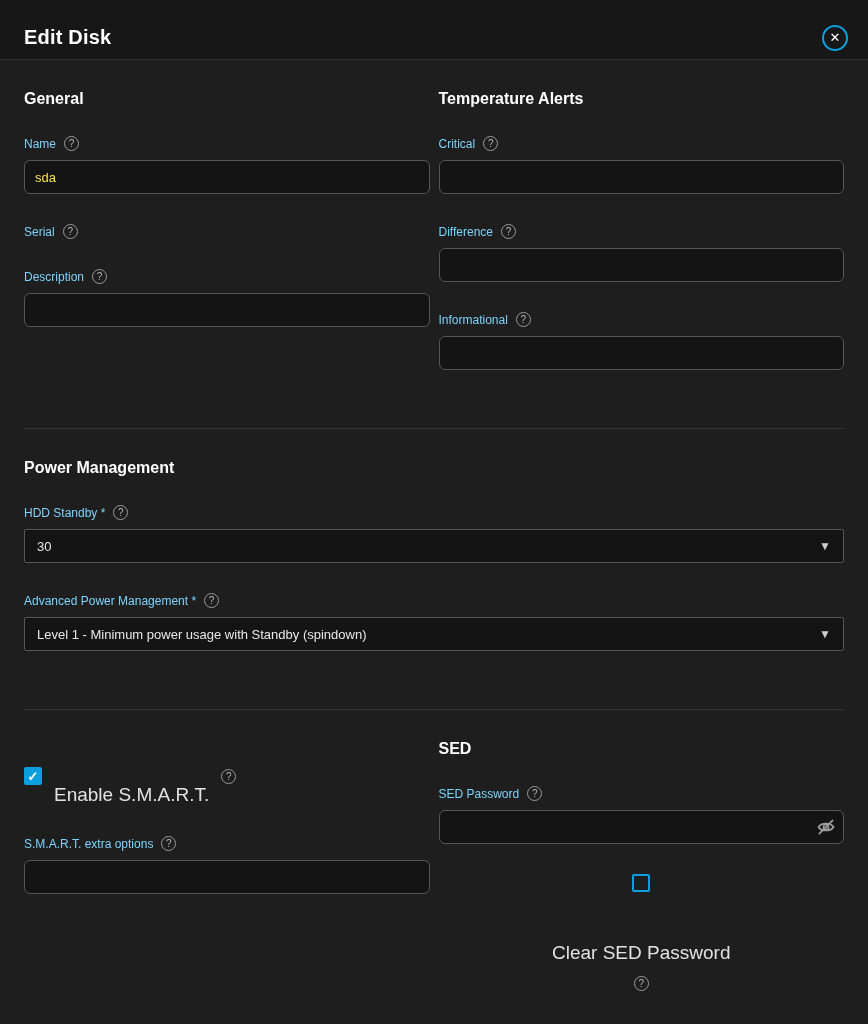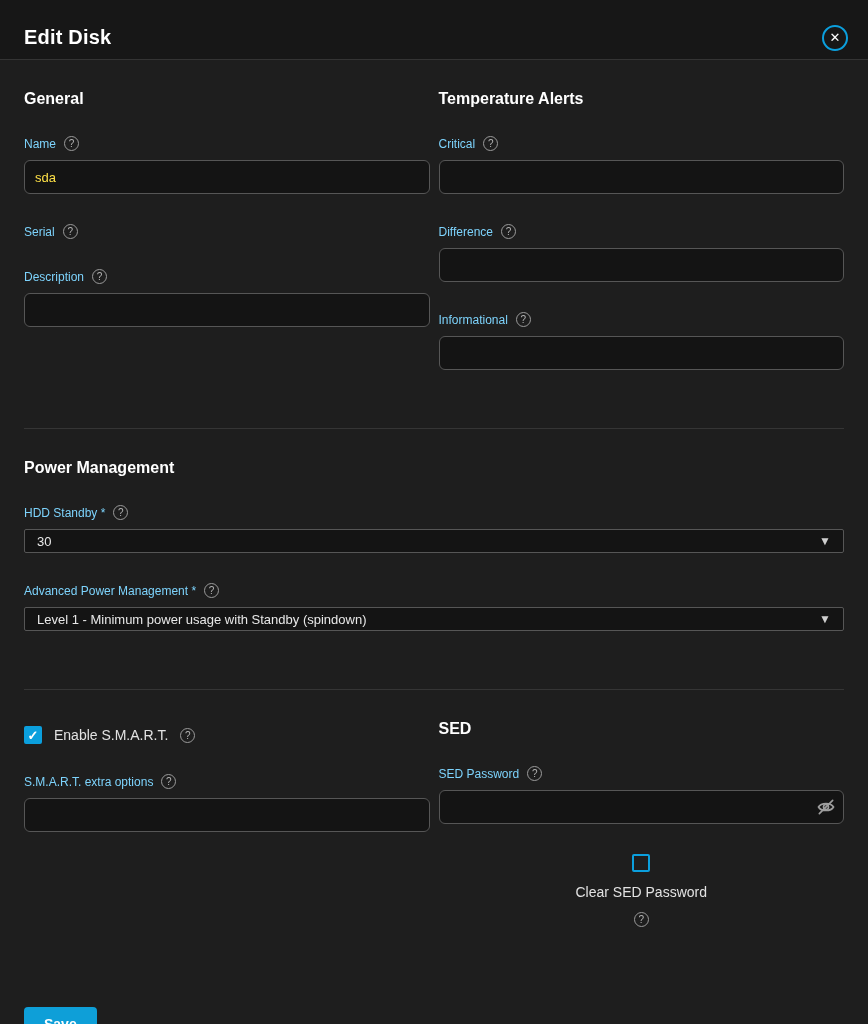--- a/index.html
+++ b/index.html
@@ -86,21 +86,21 @@
     position: absolute;
     right: 8px; top: 7px;
     width: 20px; height: 20px;
     background: transparent; border: none; padding: 0;
     cursor: pointer;
     color: #9e9e9e;
   }
   
   .select {
     width: 100%;
-    height: 24px;
+    height: 34px;
     background: #141414;
     border: 1px solid #565656;
     border-radius: 2px;
     color: #e8e8e8;
     font-size: 13px;
     padding: 0 12px;
     display: flex;
     align-items: center;
     justify-content: space-between;
     cursor: pointer;
@@ -113,21 +113,21 @@
     border: 2px solid #0b9fdd;
     border-radius: 2px;
     background: transparent;
     display: flex; align-items: center; justify-content: center;
     cursor: pointer;
     flex: 0 0 auto;
   }
   .checkbox .checkmark { display: none; color: #ffffff; font-size: 13px; font-weight: bold; line-height: 1; }
   .checkbox.checked { background: #0b9fdd; }
   .checkbox.checked .checkmark { display: block; }
-  .checkbox-label { font-size: 14px; color: #e2e2e2; }
+  .checkbox-label { font-size: 19px; color: #e2e2e2; margin-top: 38px; }
   
   .save-btn {
     margin-top: 44px;
     background: #0e9fd8;
     color: #ffffff;
     border: none;
     border-radius: 4px;
     font-family: "Liberation Sans", sans-serif;
     font-size: 14px;
     font-weight: bold;

